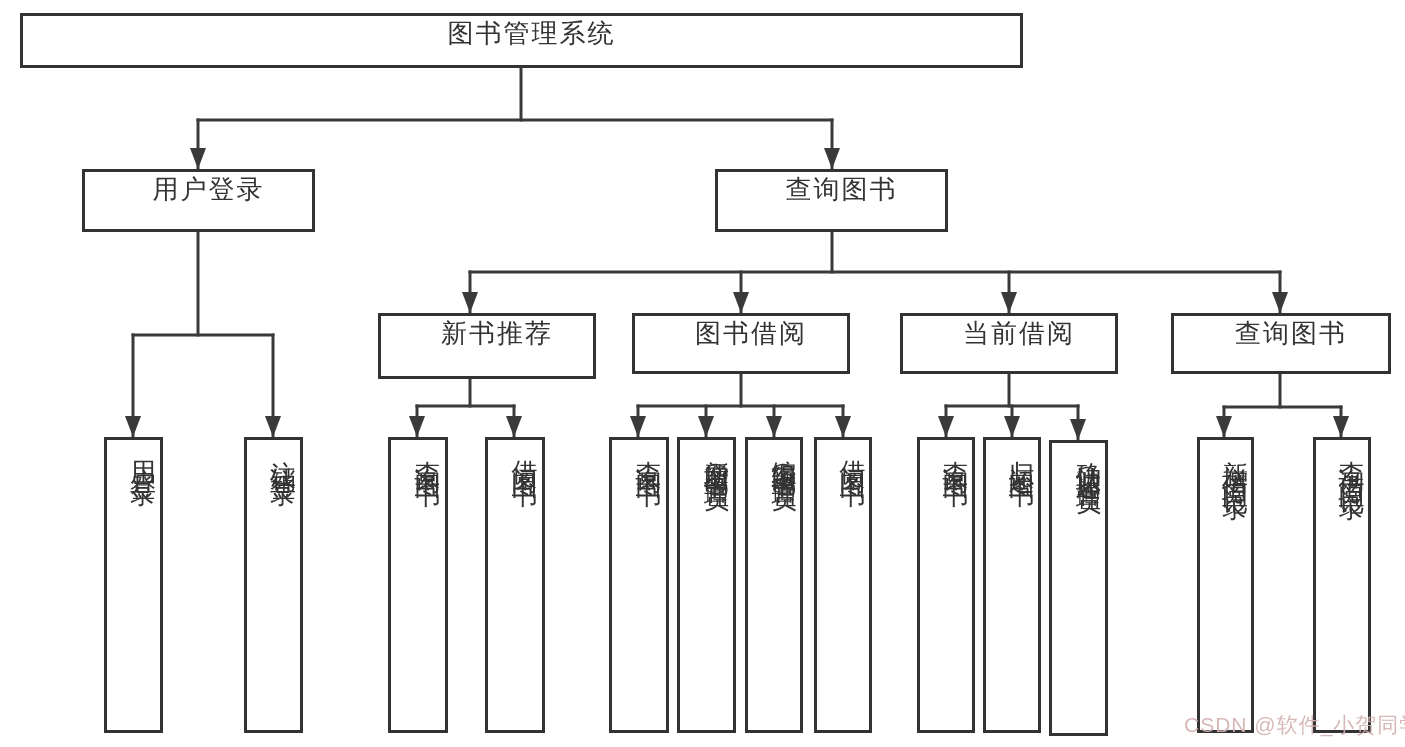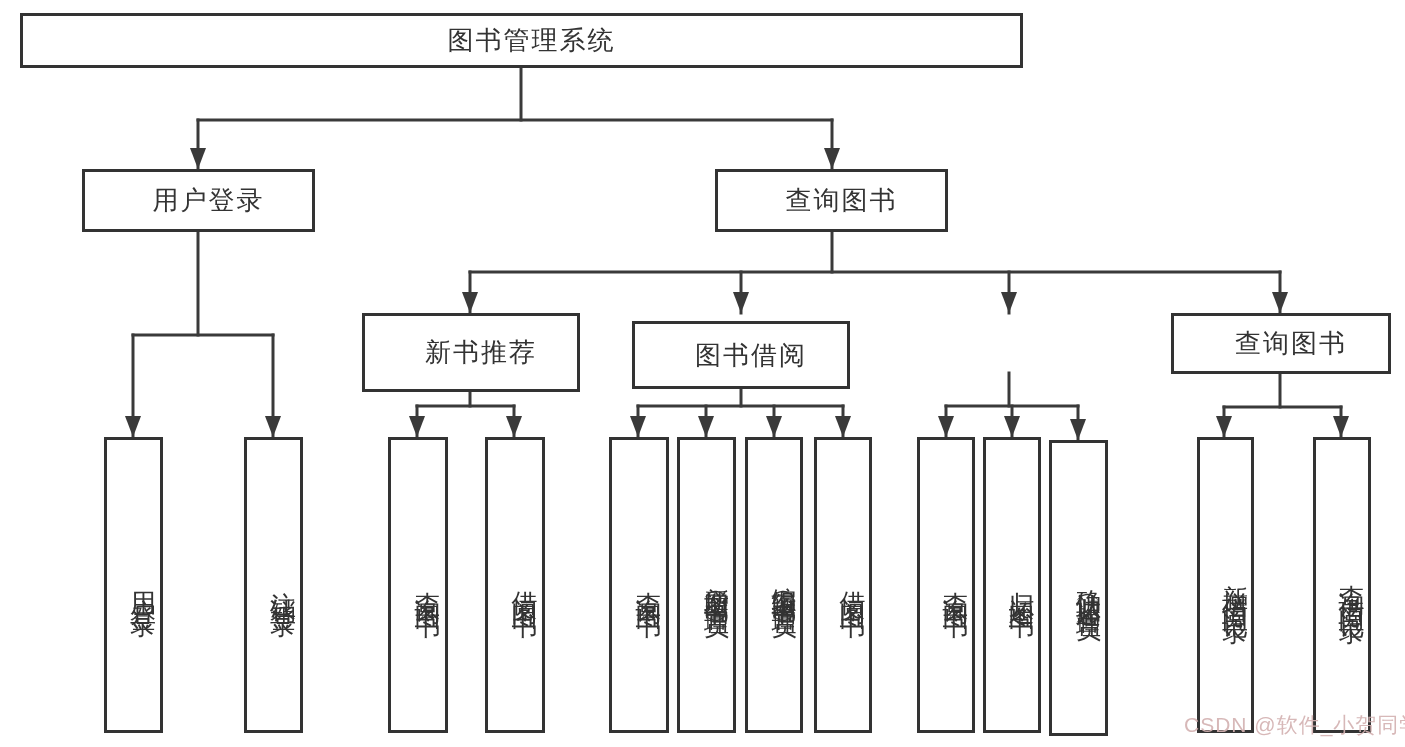--- a/index.html
+++ b/index.html
@@ -16,21 +16,20 @@
     position: absolute;
     left: 0; top: 0;
     z-index: 1;
   }
   .node {
     position: absolute;
     box-sizing: border-box;
     border: 3px solid #333333;
     background: #ffffff;
     display: flex;
-    align-items: center;
     justify-content: center;
     z-index: 2;
     overflow: hidden;
     padding-left: 20px;
   }
   .hbox .lbl {
     font-size: 26px;
     letter-spacing: 2px;
     white-space: nowrap;
     color: #333333;
@@ -126,25 +125,28 @@
     <span class="lbl">图书管理系统</span>
   </div>
 
   <div class="node hbox" style="left:82px;top:169px;width:233px;height:63px">
     <span class="lbl">用户登录</span>
   </div>
   <div class="node hbox" style="left:715px;top:169px;width:233px;height:63px">
     <span class="lbl">查询图书</span>
   </div>
 
-  <div class="node hbox" style="left:362px;top:313px;width:218px;height:79px">
+  <div class="node hbox" style="left:378px;top:313px;width:218px;height:66px">
     <span class="lbl">新书推荐</span>
   </div>
-  <div class="node hbox" style="left:632px;top:321px;width:218px;height:68px">
+  <div class="node hbox" style="left:632px;top:313px;width:218px;height:61px">
     <span class="lbl">图书借阅</span>
+  </div>
+  <div class="node hbox" style="left:900px;top:313px;width:218px;height:61px">
+    <span class="lbl">当前借阅</span>
   </div>
   <div class="node hbox" style="left:1171px;top:313px;width:220px;height:61px">
     <span class="lbl">查询图书</span>
   </div>
 
   <div class="node vbox" style="left:104px;top:437px;width:59px;height:296px">
     <span class="lbl">用户登录</span>
   </div>
   <div class="node vbox" style="left:244px;top:437px;width:59px;height:296px">
     <span class="lbl">注销登录</span>

